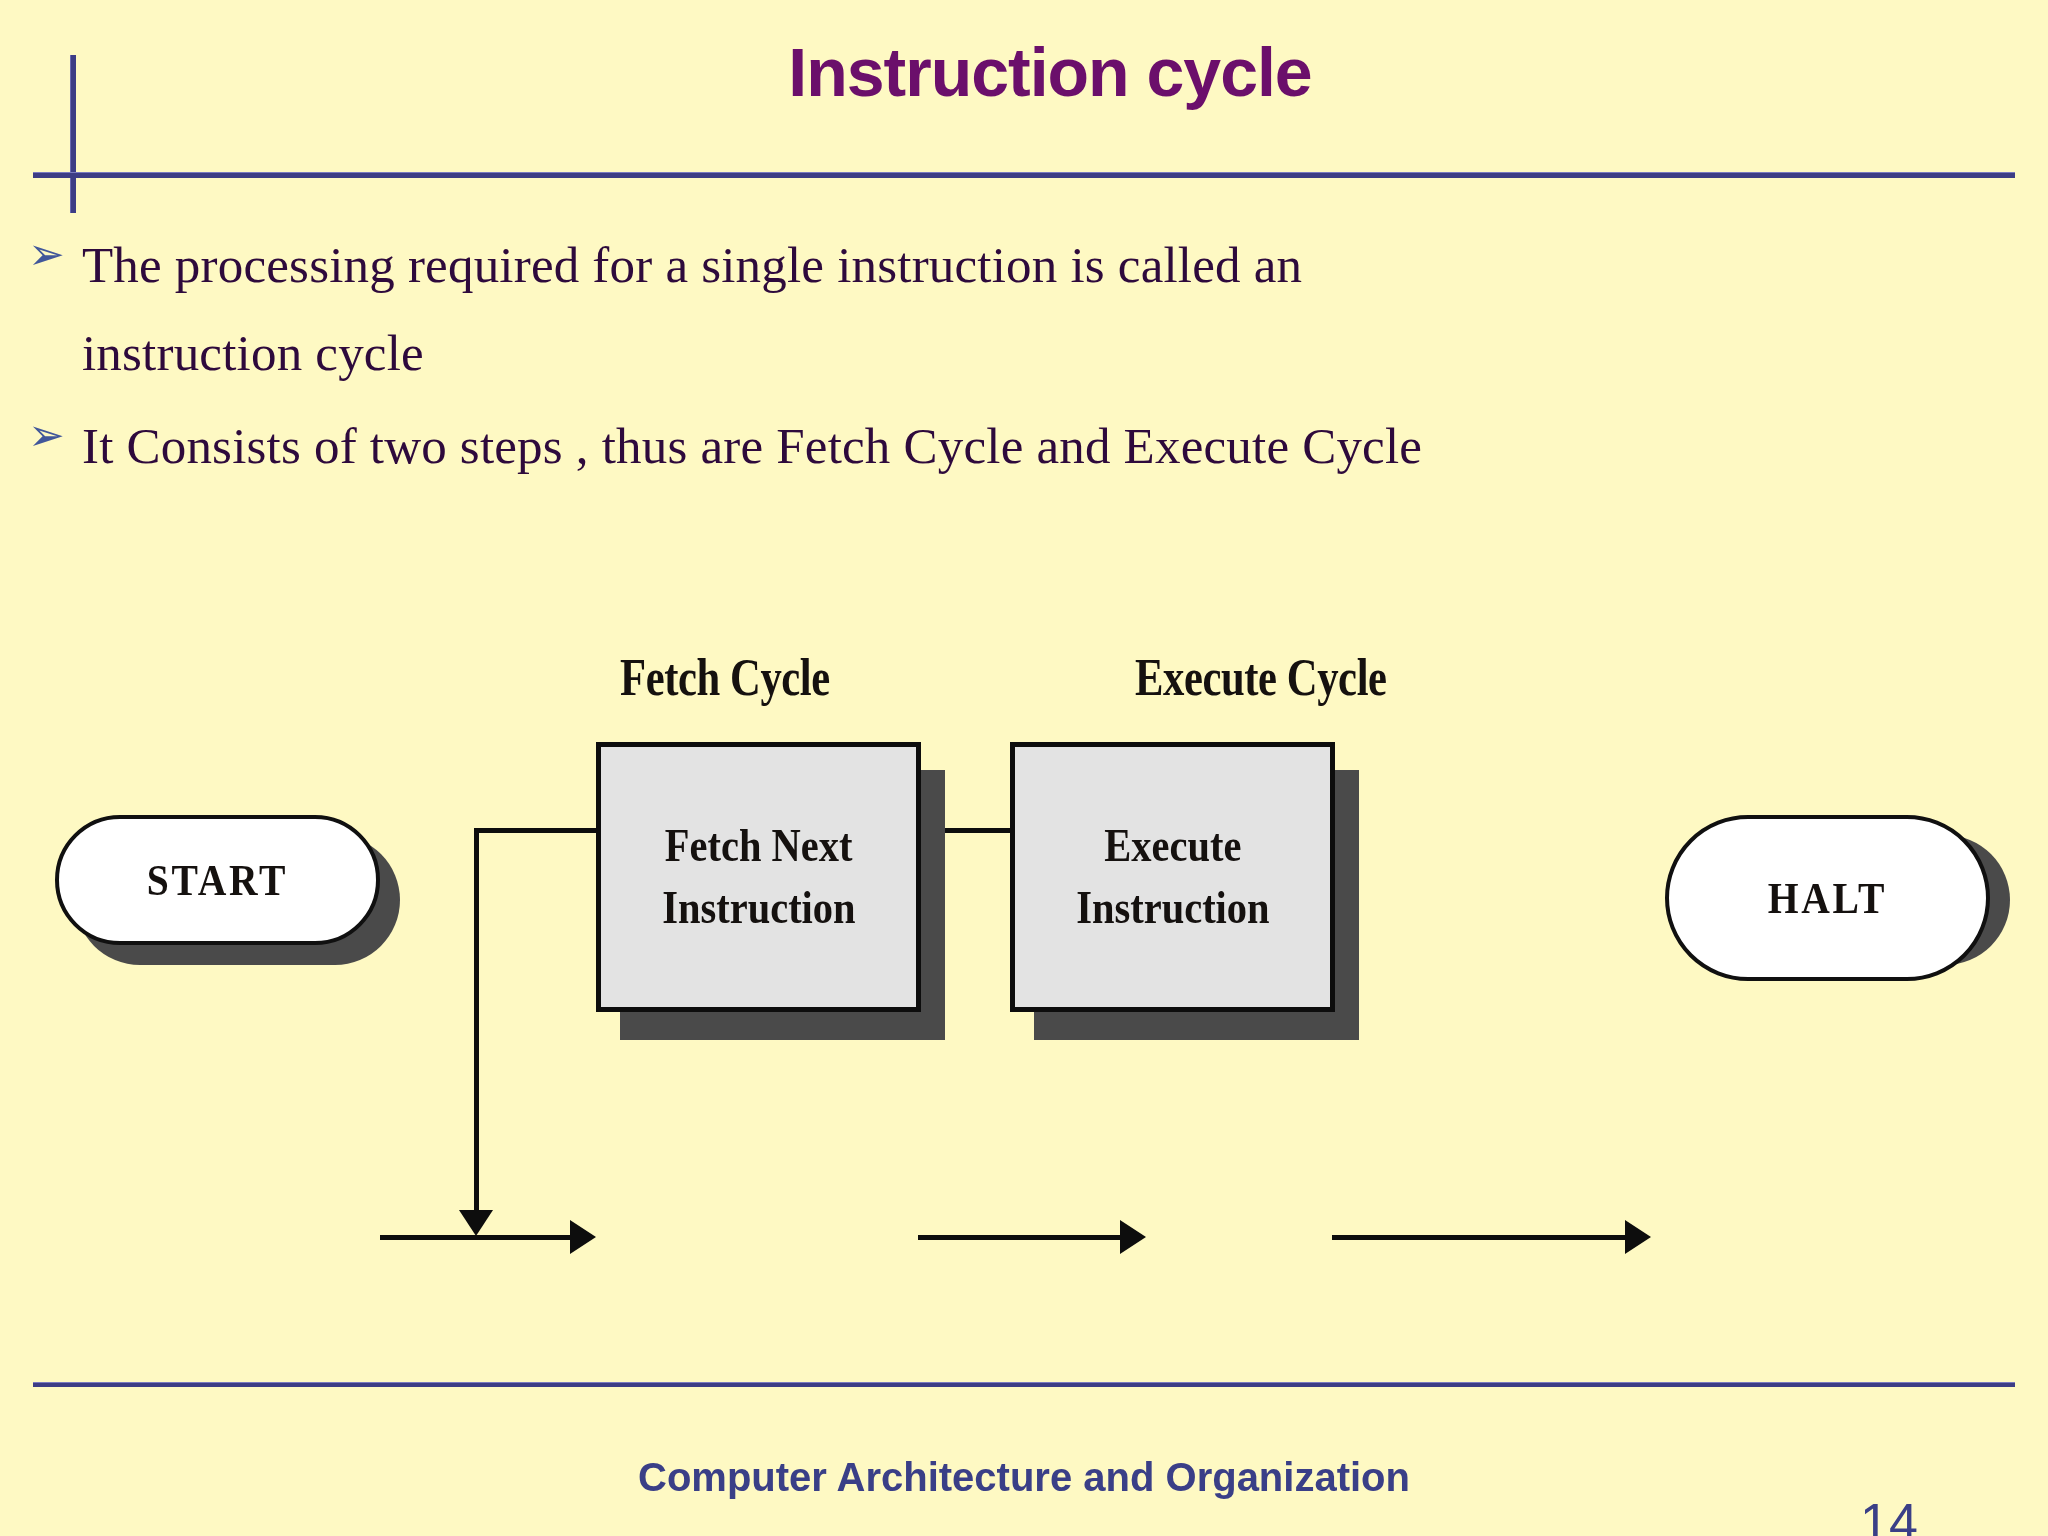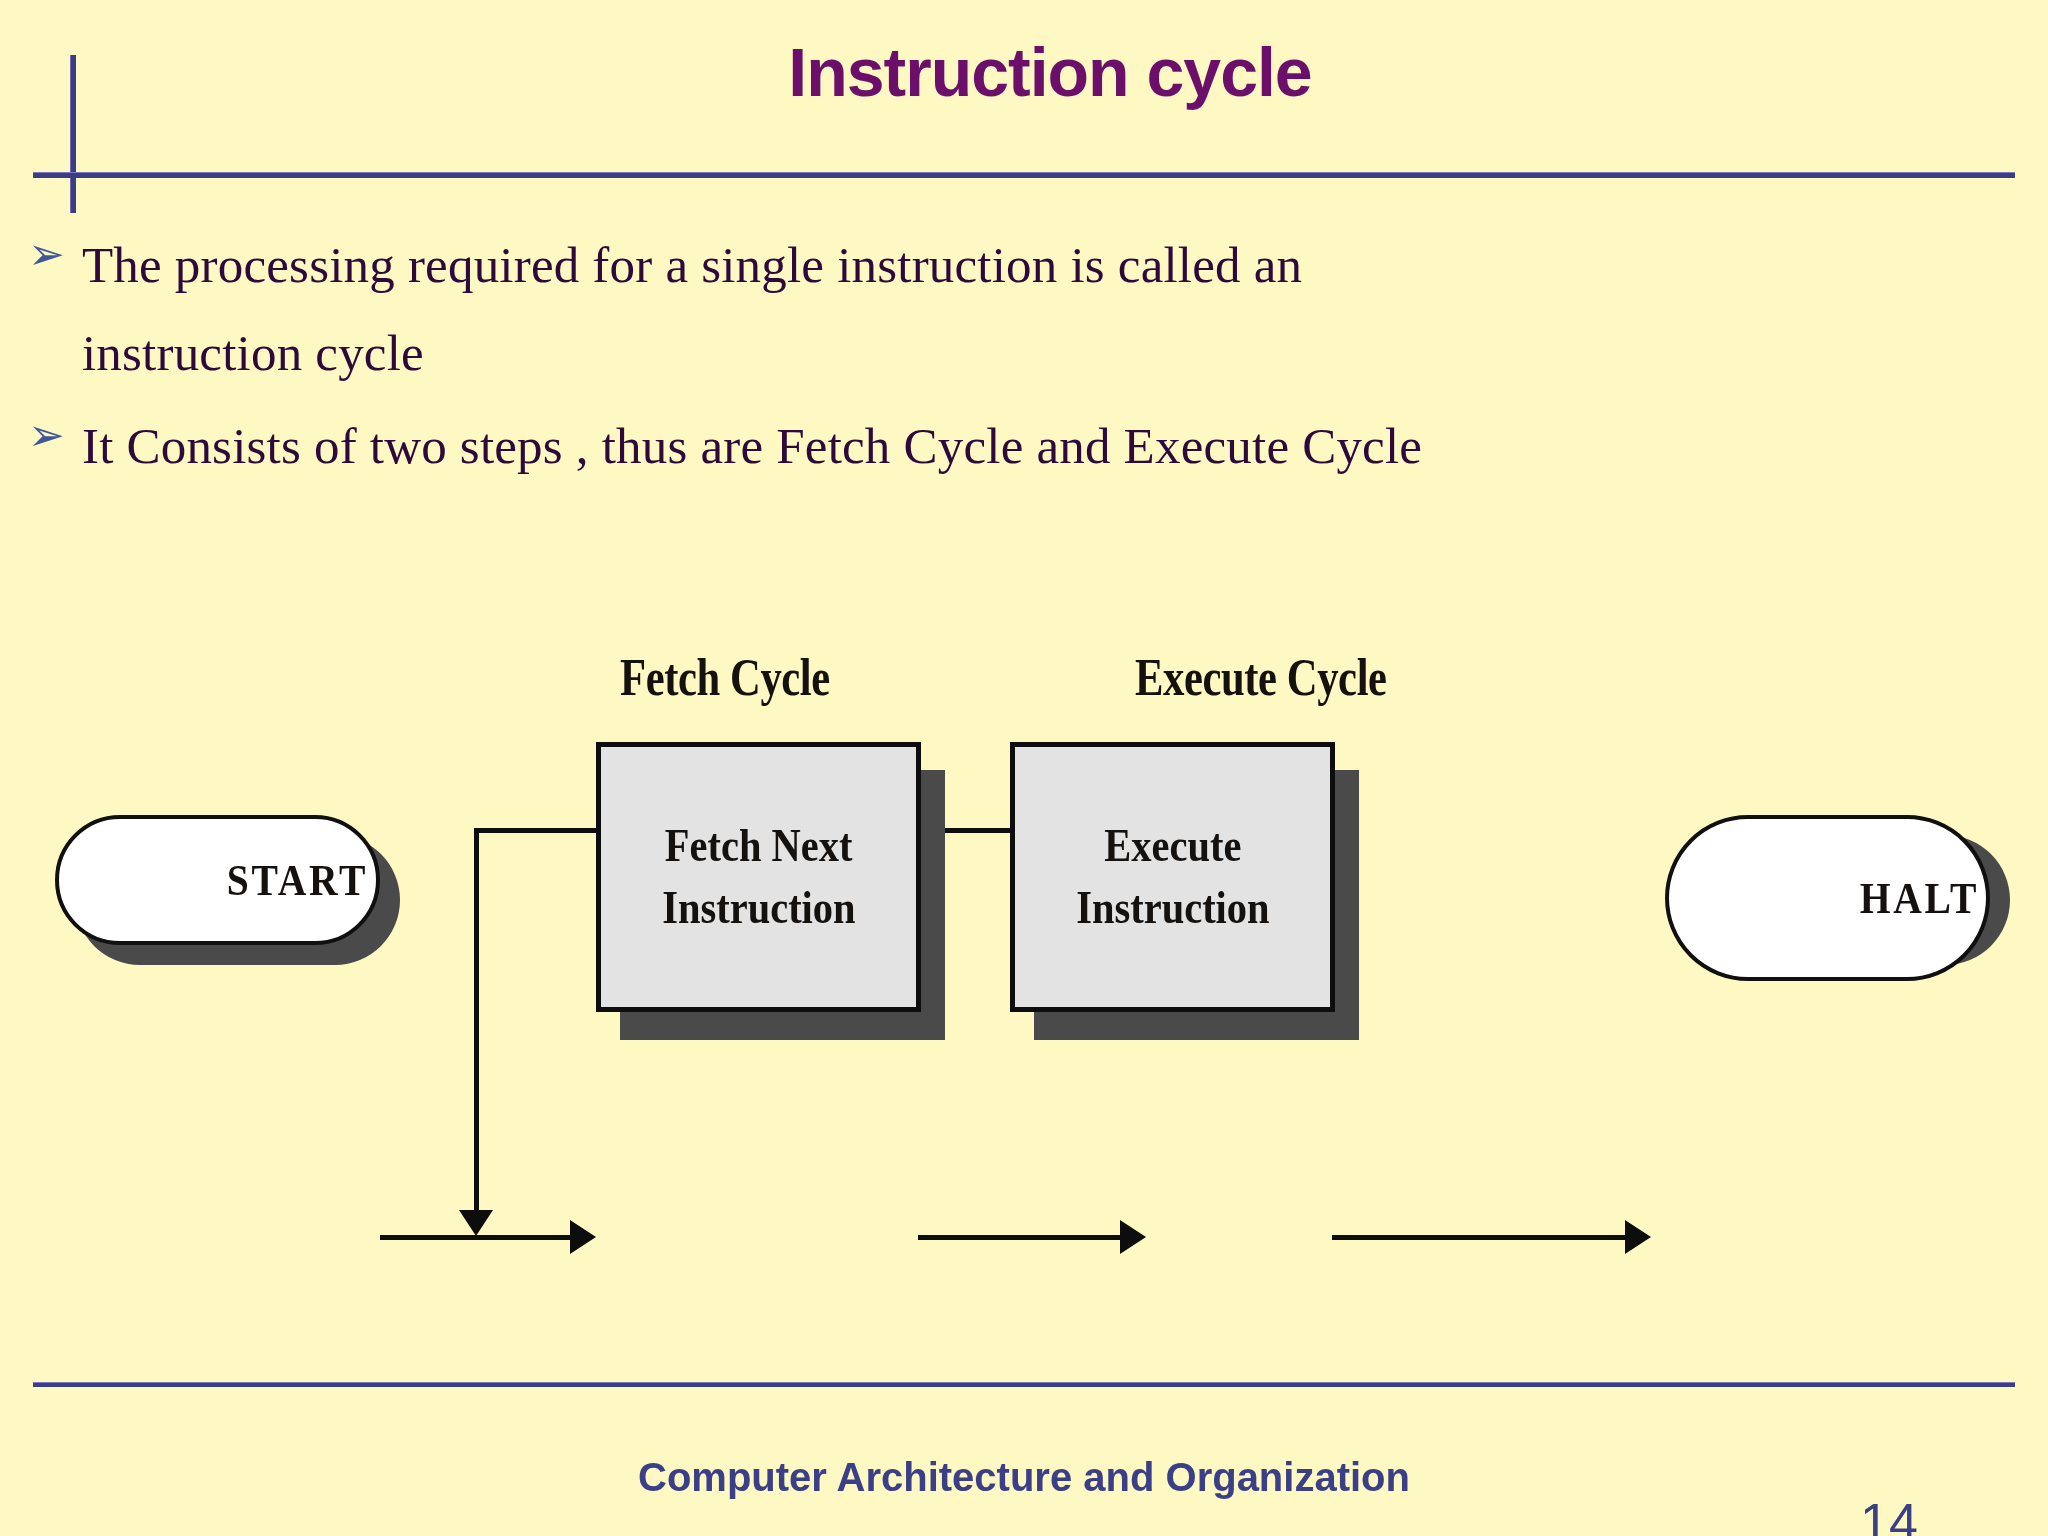--- a/index.html
+++ b/index.html
@@ -111,21 +111,21 @@
 
   
   .terminator {
     position: absolute;
     box-sizing: border-box;
     background: #ffffff;
     border: 4px solid #101010;
     border-radius: 120px;
     display: flex;
     align-items: center;
-    justify-content: flex-end;
+    justify-content: center;
   }
   .terminator .node-label {
     font-family: "Liberation Serif", serif;
     font-weight: bold;
     font-size: 44px;
     letter-spacing: 3px;
     color: #15110f;
     transform: scaleX(0.9);
   }
   .term-shadow {

